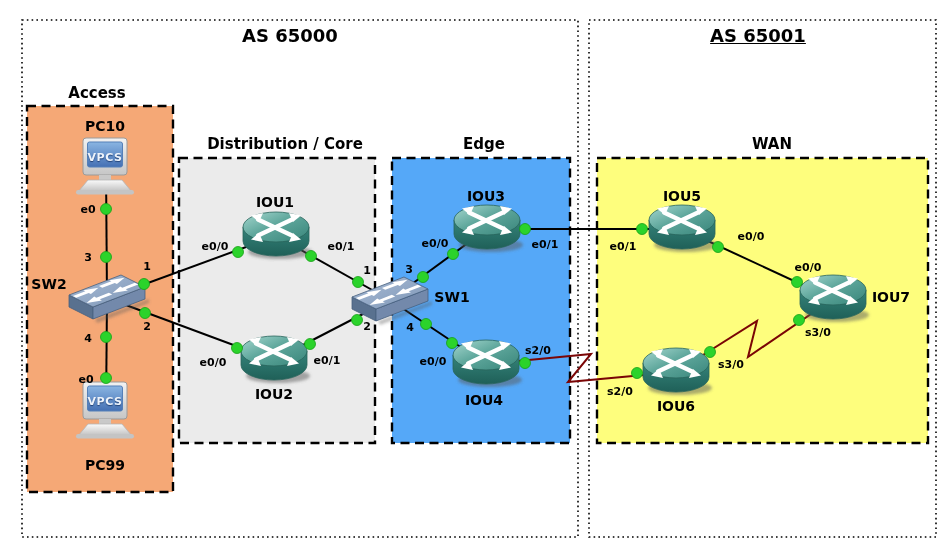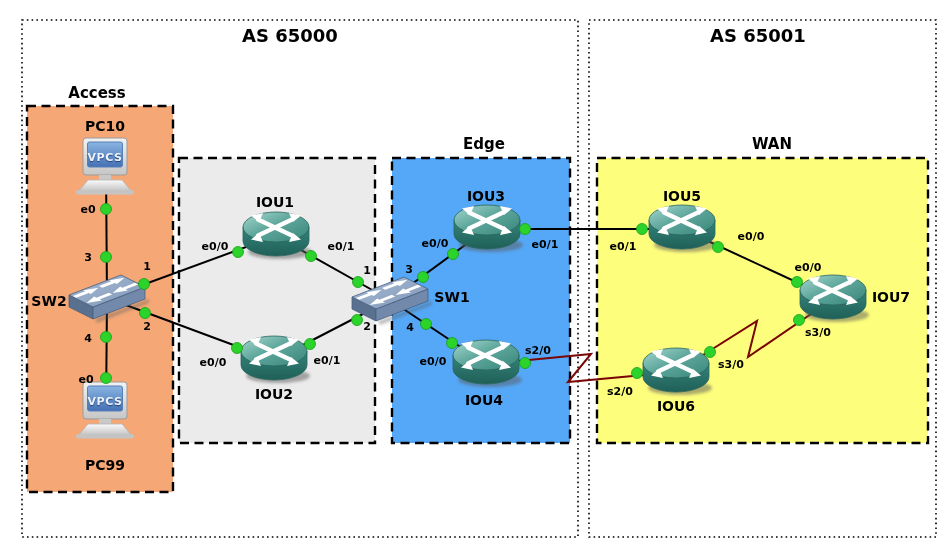--- a/index.html
+++ b/index.html
@@ -170,22 +170,23 @@
         <circle cx="718" cy="247" r="5.5" fill="#2BD32B" stroke="#15A015" stroke-width="0.8"></circle>
         <circle cx="797" cy="282" r="5.5" fill="#2BD32B" stroke="#15A015" stroke-width="0.8"></circle>
         <circle cx="525" cy="363" r="5.5" fill="#2BD32B" stroke="#15A015" stroke-width="0.8"></circle>
         <circle cx="637" cy="373" r="5.5" fill="#2BD32B" stroke="#15A015" stroke-width="0.8"></circle>
         <circle cx="710" cy="352" r="5.5" fill="#2BD32B" stroke="#15A015" stroke-width="0.8"></circle>
         <circle cx="799" cy="320" r="5.5" fill="#2BD32B" stroke="#15A015" stroke-width="0.8"></circle>
       </g>
   </svg>
   <div id="labels">
       <div class="lbl as-lbl" style="left: 290px; top: 36px;">AS 65000</div>
-      <div class="lbl as-lbl" style="left: 758px; top: 36px;">AS 65001</div>
+      <div class="lbl as-lbl" style="left: 758px; top: 36px; text-decoration: underline;">AS 65001</div>
       <div class="lbl zone-lbl" style="left: 97px; top: 93px;">Access</div>
+      <div class="lbl zone-lbl" style="left: 285px; top: 144px;">Distribution / Core</div>
       <div class="lbl zone-lbl" style="left: 484px; top: 144px;">Edge</div>
       <div class="lbl zone-lbl" style="left: 744px; top: 144px; margin-left: 28px;">WAN</div>
       <div class="lbl if-lbl" style="left: 88px; top: 209px;">e0</div>
       <div class="lbl if-lbl" style="left: 88px; top: 257px;">3</div>
       <div class="lbl if-lbl" style="left: 86px; top: 379px;">e0</div>
       <div class="lbl if-lbl" style="left: 88px; top: 338px;">4</div>
       <div class="lbl if-lbl" style="left: 147px; top: 266px;">1</div>
       <div class="lbl if-lbl" style="left: 215px; top: 246px;">e0/0</div>
       <div class="lbl if-lbl" style="left: 147px; top: 326px;">2</div>
       <div class="lbl if-lbl" style="left: 213px; top: 362px;">e0/0</div>
@@ -202,21 +203,21 @@
       <div class="lbl if-lbl" style="left: 751px; top: 236px;">e0/0</div>
       <div class="lbl if-lbl" style="left: 808px; top: 267px;">e0/0</div>
       <div class="lbl if-lbl" style="left: 538px; top: 350px;">s2/0</div>
       <div class="lbl if-lbl" style="left: 620px; top: 391px;">s2/0</div>
       <div class="lbl if-lbl" style="left: 731px; top: 364px;">s3/0</div>
       <div class="lbl if-lbl" style="left: 818px; top: 332px;">s3/0</div>
       <div class="lbl dev-lbl" style="left: 105px; top: 126px;">PC10</div>
       <div class="lbl screen-lbl" style="left: 105px; top: 157px;">VPCS</div>
       <div class="lbl dev-lbl" style="left: 105px; top: 465px;">PC99</div>
       <div class="lbl screen-lbl" style="left: 105px; top: 401px;">VPCS</div>
-      <div class="lbl dev-lbl" style="left: 49px; top: 301px;">SW2</div>
+      <div class="lbl dev-lbl" style="left: 49px; top: 284px;">SW2</div>
       <div class="lbl dev-lbl" style="left: 452px; top: 297px;">SW1</div>
       <div class="lbl dev-lbl" style="left: 275px; top: 202px;">IOU1</div>
       <div class="lbl dev-lbl" style="left: 274px; top: 394px; text-align: right;">IOU2</div>
       <div class="lbl dev-lbl" style="left: 486px; top: 196px;">IOU3</div>
       <div class="lbl dev-lbl" style="left: 484px; top: 400px; text-align: center;">IOU4</div>
       <div class="lbl dev-lbl" style="left: 682px; top: 196px; text-align: center;">IOU5</div>
       <div class="lbl dev-lbl" style="left: 676px; top: 406px;">IOU6</div>
       <div class="lbl dev-lbl" style="left: 891px; top: 297px;">IOU7</div>
     </div>
 </div>

